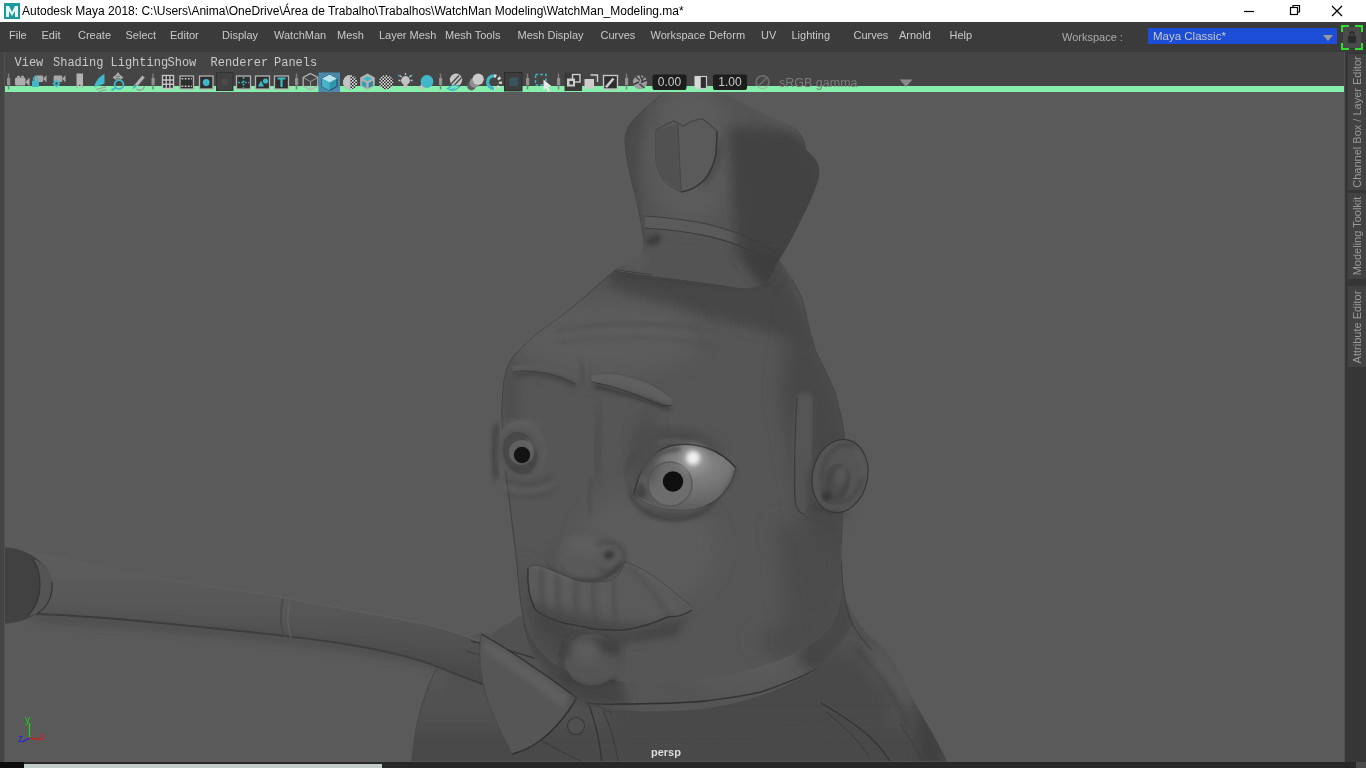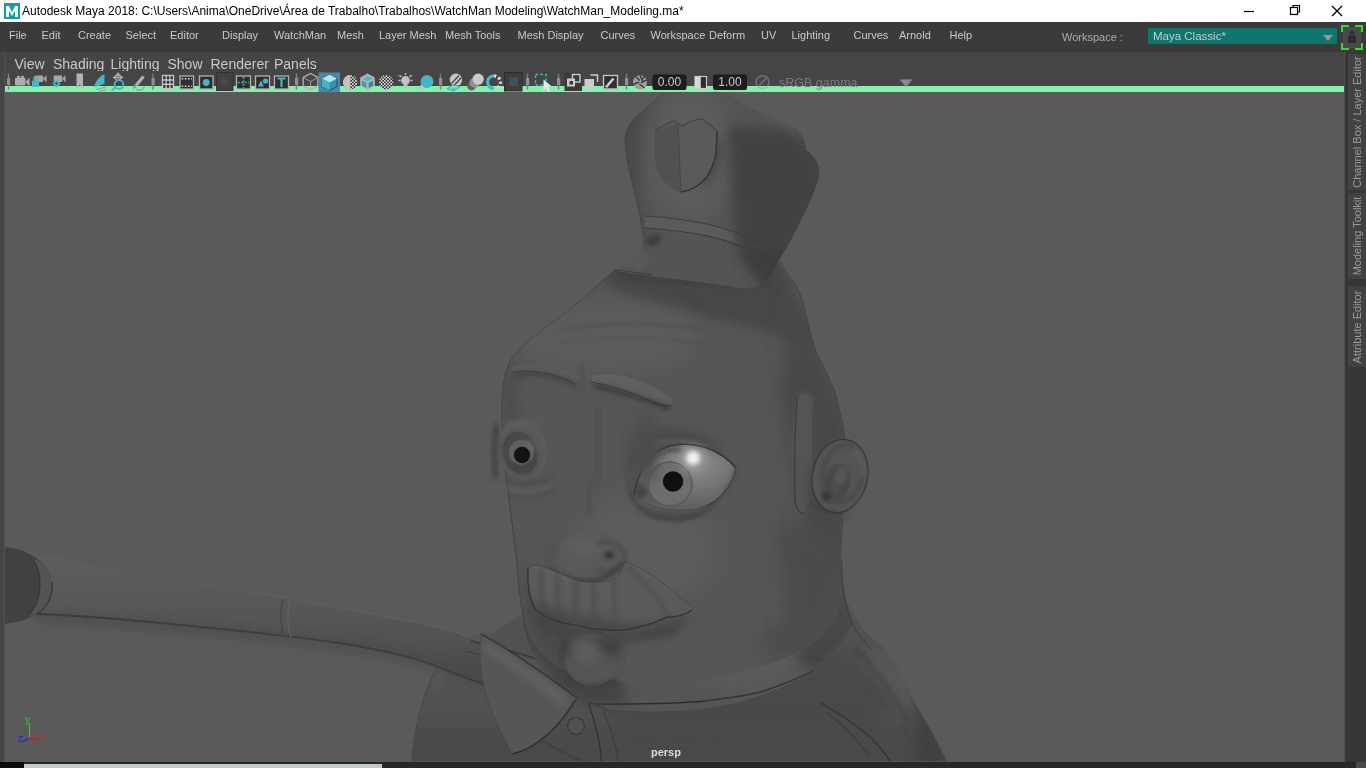--- a/index.html
+++ b/index.html
@@ -4,21 +4,21 @@
 <style>
   html,body{margin:0;padding:0;width:1366px;height:768px;overflow:hidden;background:#444;}
   *{box-sizing:border-box;font-family:"Liberation Sans",sans-serif;}
   #root{position:relative;width:1366px;height:768px;}
   .abs{position:absolute;}
   .titlebar{left:0;top:0;width:1366px;height:22px;background:#ffffff;z-index:5;}
   .title-text{left:22px;top:4px;font-size:12px;color:#000;white-space:nowrap;}
   .menubar{left:0;top:22px;width:1366px;height:30px;background:#3b3b3b;z-index:5;}
   .menu-item{position:absolute;top:7px;font-size:11px;color:#c9c9c9;white-space:nowrap;}
   .chrome{background:#454545;z-index:4;}
-  .pmenu-item{position:absolute;top:4px;font-size:14px;color:#c9c9c9;white-space:nowrap;}
+  .pmenu-item{position:absolute;top:4px;font-size:12px;color:#c9c9c9;white-space:nowrap;font-family:Liberation Mono, monospace;}
   .sidebar{left:1345px;top:52px;width:21px;height:710px;background:#363636;z-index:6;}
   .tab{position:absolute;left:3px;width:18px;background:#424242;}
   .tab span{position:absolute;left:50%;top:50%;transform:translate(-50%,-50%) rotate(-90deg);font-size:11px;color:#9b9b9b;white-space:nowrap;}
   .bottomstrip{left:0;top:762px;width:1366px;height:6px;background:#282828;z-index:6;}
 </style>
 </head>
 <body>
 <div id="root">
 
   <svg class="abs" style="left:0;top:0;z-index:1" width="1366" height="768" viewBox="0 0 1366 768">
@@ -344,21 +344,21 @@
     <span class="menu-item" style="left:517.5px">Mesh Display</span>
     <span class="menu-item" style="left:600.5px">Curves</span>
     <span class="menu-item" style="left:650.5px">Workspace</span>
     <span class="menu-item" style="left:709px">Deform</span>
     <span class="menu-item" style="left:761px">UV</span>
     <span class="menu-item" style="left:791.5px">Lighting</span>
     <span class="menu-item" style="left:853.5px">Curves</span>
     <span class="menu-item" style="left:899px">Arnold</span>
     <span class="menu-item" style="left:949.5px">Help</span>
     <span class="menu-item" style="left:1062px;top:9px;font-size:11px;color:#ababab">Workspace :</span>
-    <div class="abs" style="left:1147px;top:5px;width:191px;height:18px;background:#0f766e;border:1px solid #3a3a3a">
+    <div class="abs" style="left:1147px;top:5px;width:191px;height:18px;background:#1d4ed8;border:1px solid #3a3a3a">
       <span class="abs" style="left:5px;top:2px;font-size:11.5px;color:#c9c9c9">Maya Classic*</span>
       <svg class="abs" style="right:3px;top:6px" width="12" height="8" viewBox="0 0 12 8">
           <path d="M1,1 L11,1 L6,7 Z" fill="#9a9a9a"></path>
         </svg>
     </div>
     <svg class="abs" style="left:1341px;top:3px" width="22" height="25" viewBox="0 0 22 25">
       <rect x="2" y="2" width="18" height="21" fill="#4a4a4a"></rect>
       <path d="M8,1 L1,1 L1,7 M14,1 L21,1 L21,7 M8,24 L1,24 L1,18 M14,24 L21,24 L21,18" fill="none" stroke="#2ee02e" stroke-width="2"></path>
       <g fill="#2b2b2b">
           <rect x="7" y="11" width="8" height="7" rx="1"></rect>

